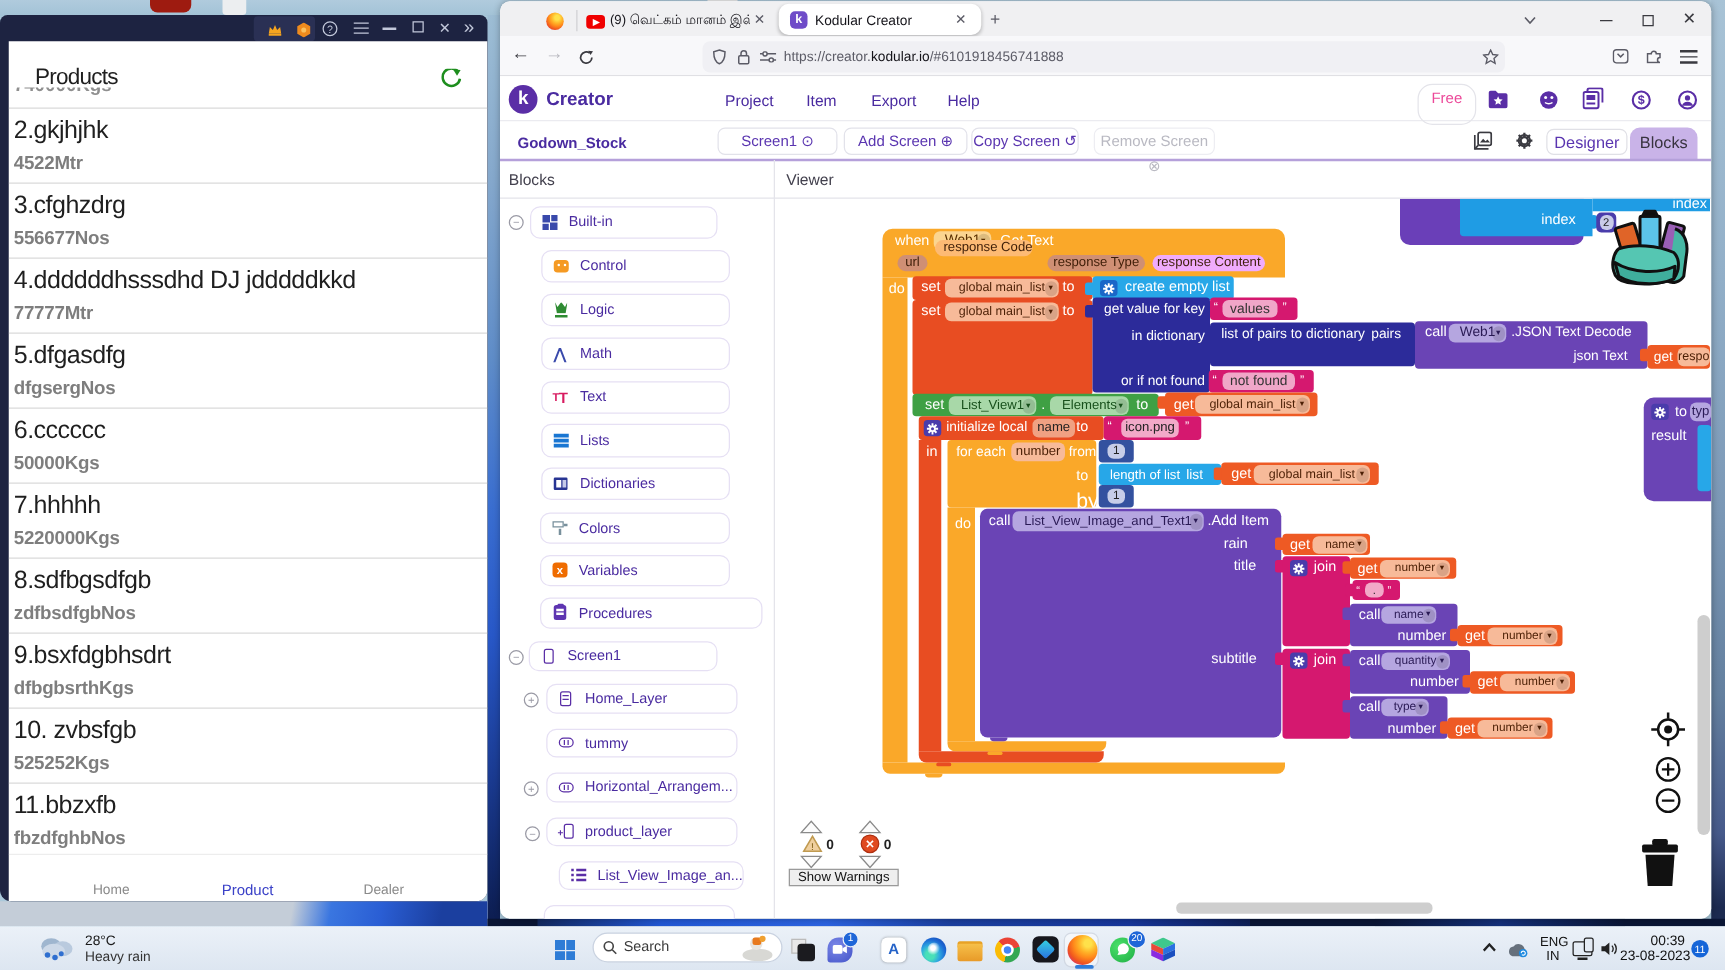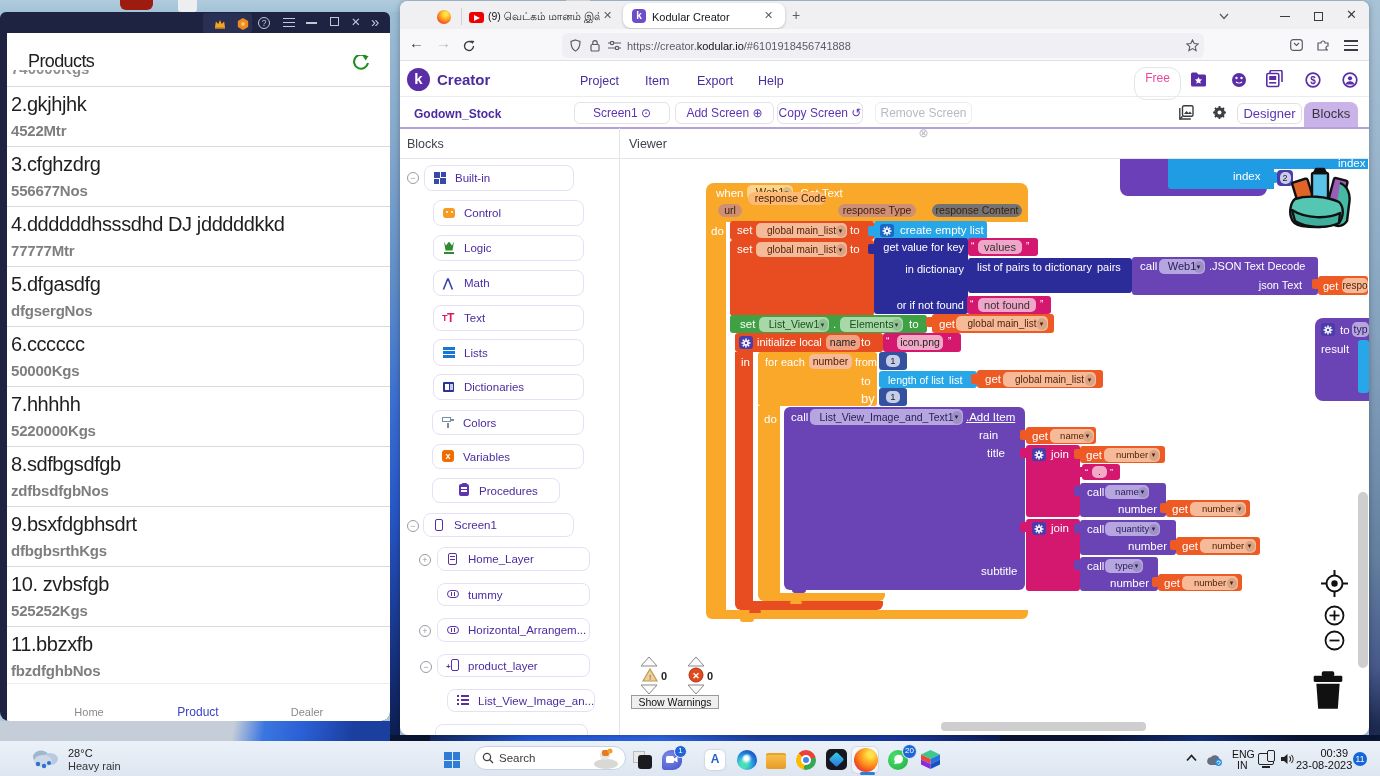--- a/index.html
+++ b/index.html
@@ -270,21 +270,21 @@
         <span style="position:absolute;left:5px;top:7px;width:2px;height:5px;background:#78909c"></span>
       </span>
       <span style="margin-left:8px;font-size:11.5px;color:#4a2ba0;white-space:nowrap;overflow:hidden">Colors</span>
     </div>
 <div class="a" style="left:32px;top:443px;width:152px;height:25px;border:1px solid #e6e0f4;border-radius:8px;background:#fff;display:flex;align-items:center;padding-left:9px">
       <span style="width:13px;height:13px;display:inline-block;position:relative">
         <span style="position:absolute;left:0;top:0;width:12px;height:12px;background:#ef6c00;border-radius:3px;color:#fff;font-size:9px;font-weight:bold;text-align:center;line-height:12px;display:block">x</span>
       </span>
       <span style="margin-left:8px;font-size:11.5px;color:#4a2ba0;white-space:nowrap;overflow:hidden">Variables</span>
     </div>
-<div class="a" style="left:32px;top:477px;width:128px;height:25px;border:1px solid #e6e0f4;border-radius:8px;background:#fff;display:flex;align-items:center;padding-left:25px">
+<div class="a" style="left:32px;top:477px;width:178px;height:25px;border:1px solid #e6e0f4;border-radius:8px;background:#fff;display:flex;align-items:center;padding-left:9px">
       <span style="width:13px;height:13px;display:inline-block;position:relative">
         <span style="position:absolute;left:1px;top:0;width:10px;height:12px;background:#5e35b1;border-radius:2px"></span>
         <span style="position:absolute;left:3.5px;top:-1px;width:5px;height:3px;background:#5e35b1;border-radius:1px"></span>
         <span style="position:absolute;left:3px;top:3px;width:6px;height:1.5px;background:#fff"></span>
         <span style="position:absolute;left:3px;top:6px;width:6px;height:1.5px;background:#fff"></span>
       </span>
       <span style="margin-left:8px;font-size:11.5px;color:#4a2ba0;white-space:nowrap;overflow:hidden">Procedures</span>
     </div>
 <div class="a" style="left:7px;top:519px;width:12px;height:12px;border:1px solid #9a9aa5;border-radius:50%;color:#9a9aa5;font-size:9px;text-align:center;line-height:10px">−</div>
 <div class="a" style="left:23px;top:512px;width:151px;height:24px;border:1px solid #e6e0f4;border-radius:8px;background:#fff;display:flex;align-items:center;padding-left:9px">
@@ -366,21 +366,21 @@
 <div class="a" style="left:86px;top:24px;width:322px;height:39px;background:#faa829;border-radius:3px;border-radius:8px 8px 0 0"></div>
 <div class="a" style="left:86px;top:63px;width:20px;height:388px;background:#faa829;border-radius:3px;border-radius:0"></div>
 <div class="a" style="left:86px;top:451px;width:322px;height:9px;background:#faa829;border-radius:3px;border-radius:0 0 6px 6px"></div>
 <div class="a" style="left:120px;top:460px;width:14px;height:3px;background:#faa829;border-radius:3px;border-radius:0 0 3px 3px"></div>
 <div class="tx" style="left:96px;top:28px;color:#fff;font-size:11.5px;">when</div>
 <div class="a" style="left:127px;top:26px;width:46px;height:15px;background:#fbd590;border-radius:5px;color:#5a3000;font-size:11px;text-align:center;line-height:15px;white-space:nowrap;overflow:hidden">Web1<span style="position:absolute;right:1.5px;top:1.5px;bottom:1.5px;width:10px;background:rgba(0,0,0,.12);border-radius:6px;color:#5a3000;font-size:6px;text-align:center;line-height:12px">▼</span></div>
 <div class="tx" style="left:177px;top:28px;color:#fff;font-size:11.5px;">.Got Text</div>
 <div class="a" style="left:98px;top:45px;width:24px;height:13px;background:#cf8f74;border-radius:7px;color:#3d1d07;font-size:10.5px;text-align:center;line-height:13px">url</div>
 <div class="a" style="left:128px;top:33px;width:78px;height:13px;background:#fdba74;border-radius:7px;color:#3d1d07;font-size:10.5px;text-align:right;line-height:13px">response Code</div>
 <div class="a" style="left:218px;top:45px;width:78px;height:13px;background:#cf8f74;border-radius:7px;color:#3d1d07;font-size:10.5px;text-align:center;line-height:13px">response Type</div>
-<div class="a" style="left:312px;top:45px;width:90px;height:13px;background:#737373;border-radius:7px;color:#3d1d07;font-size:10.5px;text-align:center;line-height:13px">response Content</div>
+<div class="a" style="left:302px;top:45px;width:90px;height:13px;background:#f0abfc;border-radius:7px;color:#3d1d07;font-size:10.5px;text-align:center;line-height:13px">response Content</div>
 <div class="tx" style="left:91px;top:66px;color:#fff;font-size:11.5px;">do</div>
 <div class="a" style="left:110px;top:62px;width:144px;height:19px;background:#e84d22;border-radius:3px;"></div>
 <div class="tx" style="left:117px;top:65px;color:#fff;font-size:11.5px;">set</div>
 <div class="a" style="left:136px;top:64px;width:91px;height:15px;background:#f7ba99;border-radius:5px;color:#4b1f05;font-size:10px;text-align:center;line-height:15px;white-space:nowrap;overflow:hidden">global main_list<span style="position:absolute;right:1.5px;top:1.5px;bottom:1.5px;width:10px;background:rgba(0,0,0,.12);border-radius:6px;color:#4b1f05;font-size:6px;text-align:center;line-height:12px">▼</span></div>
 <div class="tx" style="left:230px;top:65px;color:#fff;font-size:11.5px;">to</div>
 <div class="a" style="left:248px;top:67px;width:8px;height:10px;background:#27a7e8;border-radius:3px;border-radius:2px"></div>
 <div class="a" style="left:254px;top:62px;width:113px;height:19px;background:#27a7e8;border-radius:3px;"></div>
 <div class="a" style="left:260px;top:65px;width:14px;height:13px;background:#1a67c8;border-radius:3px">
       <svg style="position:absolute;left:2px;top:1.5px" width="10" height="10" viewBox="0 0 10 10">
         <g stroke="#fff" stroke-width="1.5">
@@ -464,35 +464,35 @@
 <div class="a" style="left:259px;top:193px;width:28px;height:18px;background:#33519f;border-radius:3px;"></div>
 <div class="a" style="left:266px;top:196px;width:14px;height:12px;background:#c6cde8;border-radius:5px;color:#222;font-size:9.5px;text-align:center;line-height:12px;white-space:nowrap;overflow:hidden">1</div>
 <div class="tx" style="left:241px;top:216px;color:#fff;font-size:11.5px;">to</div>
 <div class="a" style="left:259px;top:212px;width:98px;height:17px;background:#27a7e8;border-radius:3px;"></div>
 <div class="tx" style="left:268px;top:215px;color:#fff;font-size:11.5px;font-size:10.5px">length of list</div>
 <div class="tx" style="left:329px;top:215px;color:#fff;font-size:11.5px;font-size:11px">list</div>
 <div class="a" style="left:351px;top:215px;width:8px;height:10px;background:#ee5a24;border-radius:3px;border-radius:2px"></div>
 <div class="a" style="left:357px;top:211px;width:126px;height:18px;background:#ee5a24;border-radius:3px;"></div>
 <div class="tx" style="left:365px;top:214px;color:#fff;font-size:11.5px;">get</div>
 <div class="a" style="left:383px;top:213px;width:93px;height:15px;background:#f7ba99;border-radius:5px;color:#4b1f05;font-size:10px;text-align:center;line-height:15px;white-space:nowrap;overflow:hidden">global main_list<span style="position:absolute;right:1.5px;top:1.5px;bottom:1.5px;width:10px;background:rgba(0,0,0,.12);border-radius:6px;color:#4b1f05;font-size:6px;text-align:center;line-height:12px">▼</span></div>
-<div class="tx" style="left:241px;top:232px;color:#fff;font-size:13px;">by</div>
+<div class="tx" style="left:241px;top:232px;color:#fff;font-size:17px;">by</div>
 <div class="a" style="left:259px;top:229px;width:28px;height:18px;background:#33519f;border-radius:3px;"></div>
 <div class="a" style="left:266px;top:232px;width:14px;height:12px;background:#c6cde8;border-radius:5px;color:#222;font-size:9.5px;text-align:center;line-height:12px;white-space:nowrap;overflow:hidden">1</div>
 <div class="a" style="left:138px;top:247px;width:22px;height:187px;background:#faa829;border-radius:3px;border-radius:0"></div>
 <div class="tx" style="left:144px;top:254px;color:#fff;font-size:11.5px;">do</div>
 <div class="a" style="left:138px;top:434px;width:127px;height:8px;background:#faa829;border-radius:3px;border-radius:0 0 6px 6px"></div>
 <div class="a" style="left:170px;top:442px;width:12px;height:3px;background:#faa829;border-radius:3px;"></div>
 <div class="a" style="left:164px;top:248px;width:241px;height:183px;background:#6a44b5;border-radius:3px;border-radius:6px"></div>
 <div class="a" style="left:172px;top:431px;width:14px;height:3px;background:#6a44b5;border-radius:3px;border-radius:0 0 3px 3px"></div>
 <div class="tx" style="left:171px;top:252px;color:#fff;font-size:11.5px;">call</div>
 <div class="a" style="left:190px;top:250px;width:153px;height:16px;background:#b5a6e0;border-radius:5px;color:#2a1a55;font-size:10.5px;text-align:center;line-height:16px;white-space:nowrap;overflow:hidden">List_View_Image_and_Text1<span style="position:absolute;right:1.5px;top:1.5px;bottom:1.5px;width:10px;background:rgba(0,0,0,.12);border-radius:6px;color:#2a1a55;font-size:6px;text-align:center;line-height:13px">▼</span></div>
-<div class="tx" style="left:346px;top:252px;color:#fff;font-size:11.5px;text-decoration:underline;">.Add Item</div>
+<div class="tx" style="left:346px;top:252px;color:#fff;font-size:11.5px;">.Add Item</div>
 <div class="tx" style="left:359px;top:270px;color:#fff;font-size:11.5px;text-align:right">rain</div>
 <div class="tx" style="left:367px;top:288px;color:#fff;font-size:11.5px;">title</div>
-<div class="tx" style="left:361px;top:362px;color:#fff;font-size:11.5px;margin-top:44px;">subtitle</div>
+<div class="tx" style="left:349px;top:362px;color:#fff;font-size:11.5px;">subtitle</div>
 <div class="a" style="left:400px;top:271px;width:8px;height:10px;background:#ee5a24;border-radius:3px;border-radius:2px"></div>
 <div class="a" style="left:406px;top:268px;width:70px;height:17px;background:#ee5a24;border-radius:3px;"></div>
 <div class="tx" style="left:412px;top:271px;color:#fff;font-size:11.5px;">get</div>
 <div class="a" style="left:430px;top:270px;width:44px;height:14px;background:#f7ba99;border-radius:5px;color:#4b1f05;font-size:9.5px;text-align:center;line-height:14px;white-space:nowrap;overflow:hidden">name<span style="position:absolute;right:1.5px;top:1.5px;bottom:1.5px;width:10px;background:rgba(0,0,0,.12);border-radius:6px;color:#4b1f05;font-size:6px;text-align:center;line-height:11px">▼</span></div>
 <div class="a" style="left:400px;top:289px;width:8px;height:10px;background:#d5186f;border-radius:3px;border-radius:2px"></div>
 <div class="a" style="left:406px;top:286px;width:54px;height:72px;background:#d5186f;border-radius:3px;"></div>
 <div class="a" style="left:412px;top:289px;width:14px;height:13px;background:#4a3cab;border-radius:3px">
       <svg style="position:absolute;left:2px;top:1.5px" width="10" height="10" viewBox="0 0 10 10">
         <g stroke="#fff" stroke-width="1.5">
           <line x1="5" y1="0.5" x2="5" y2="9.5"></line>

